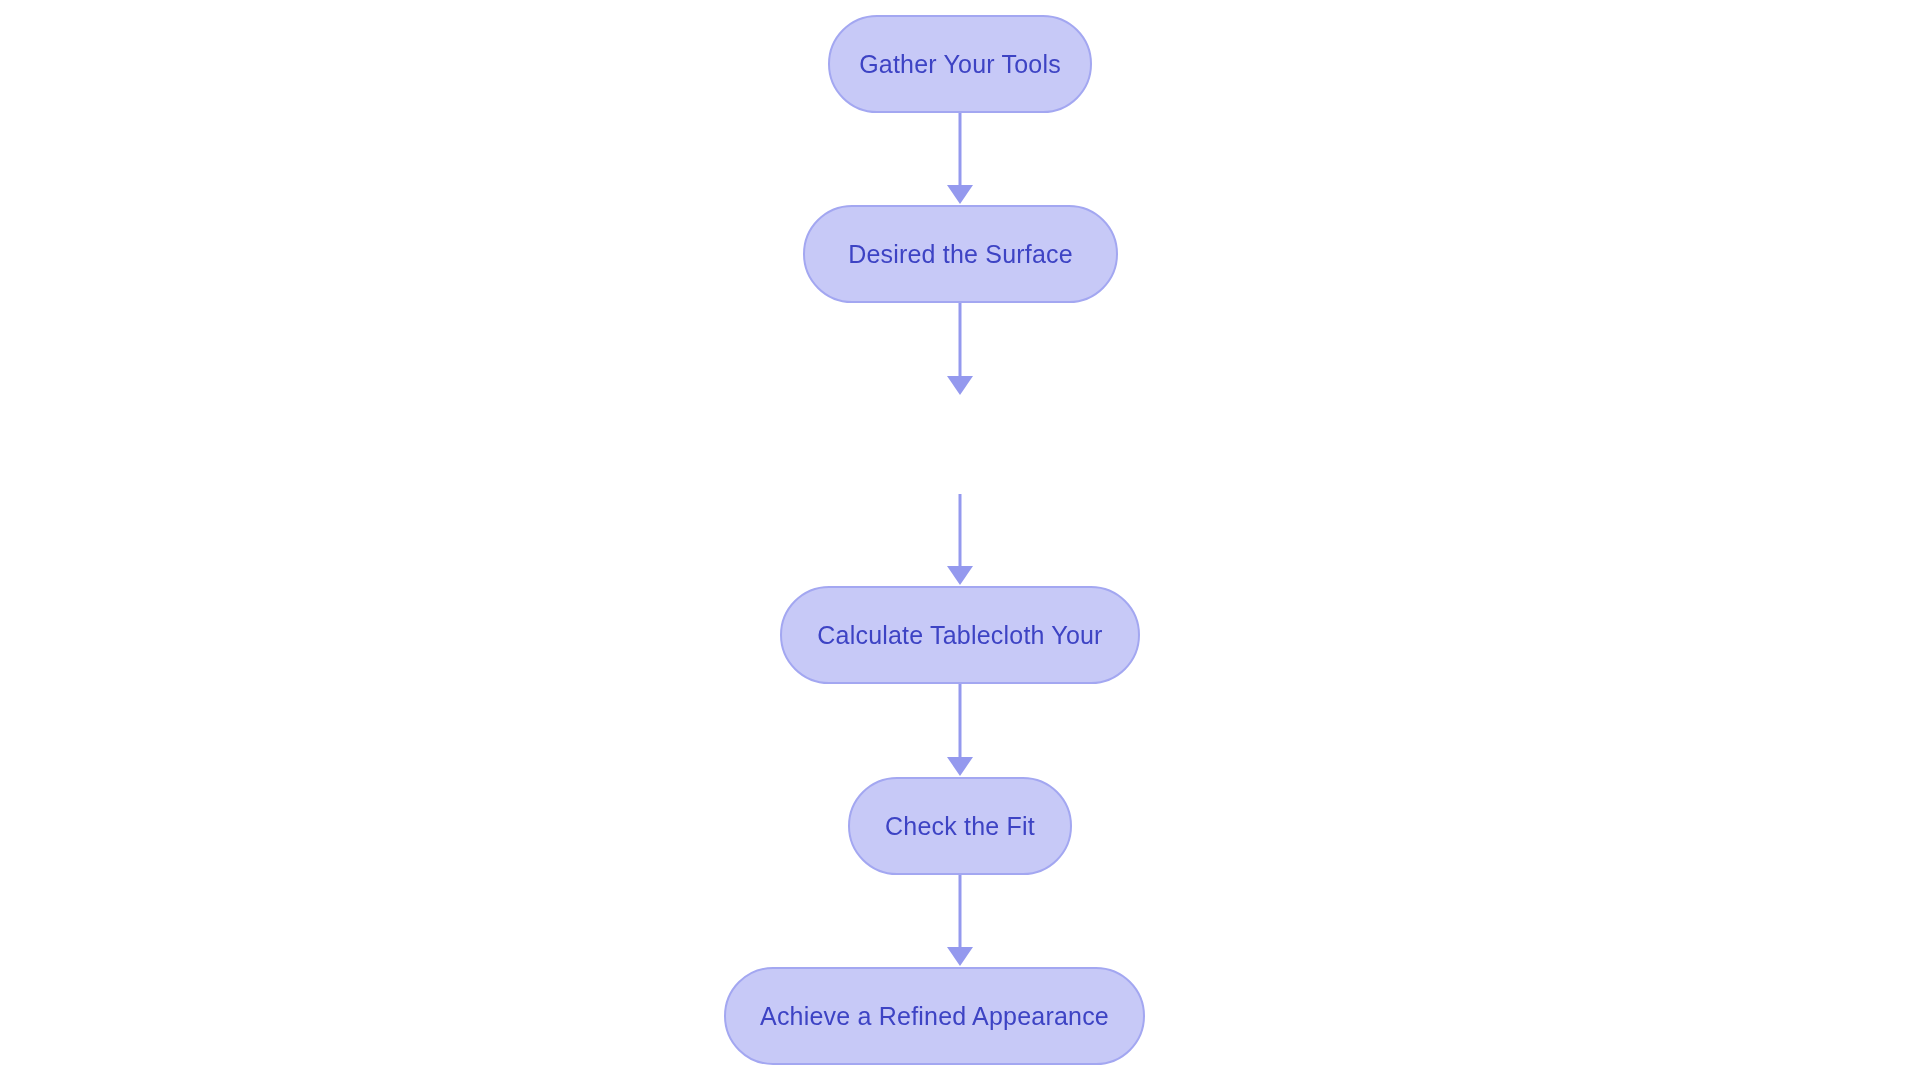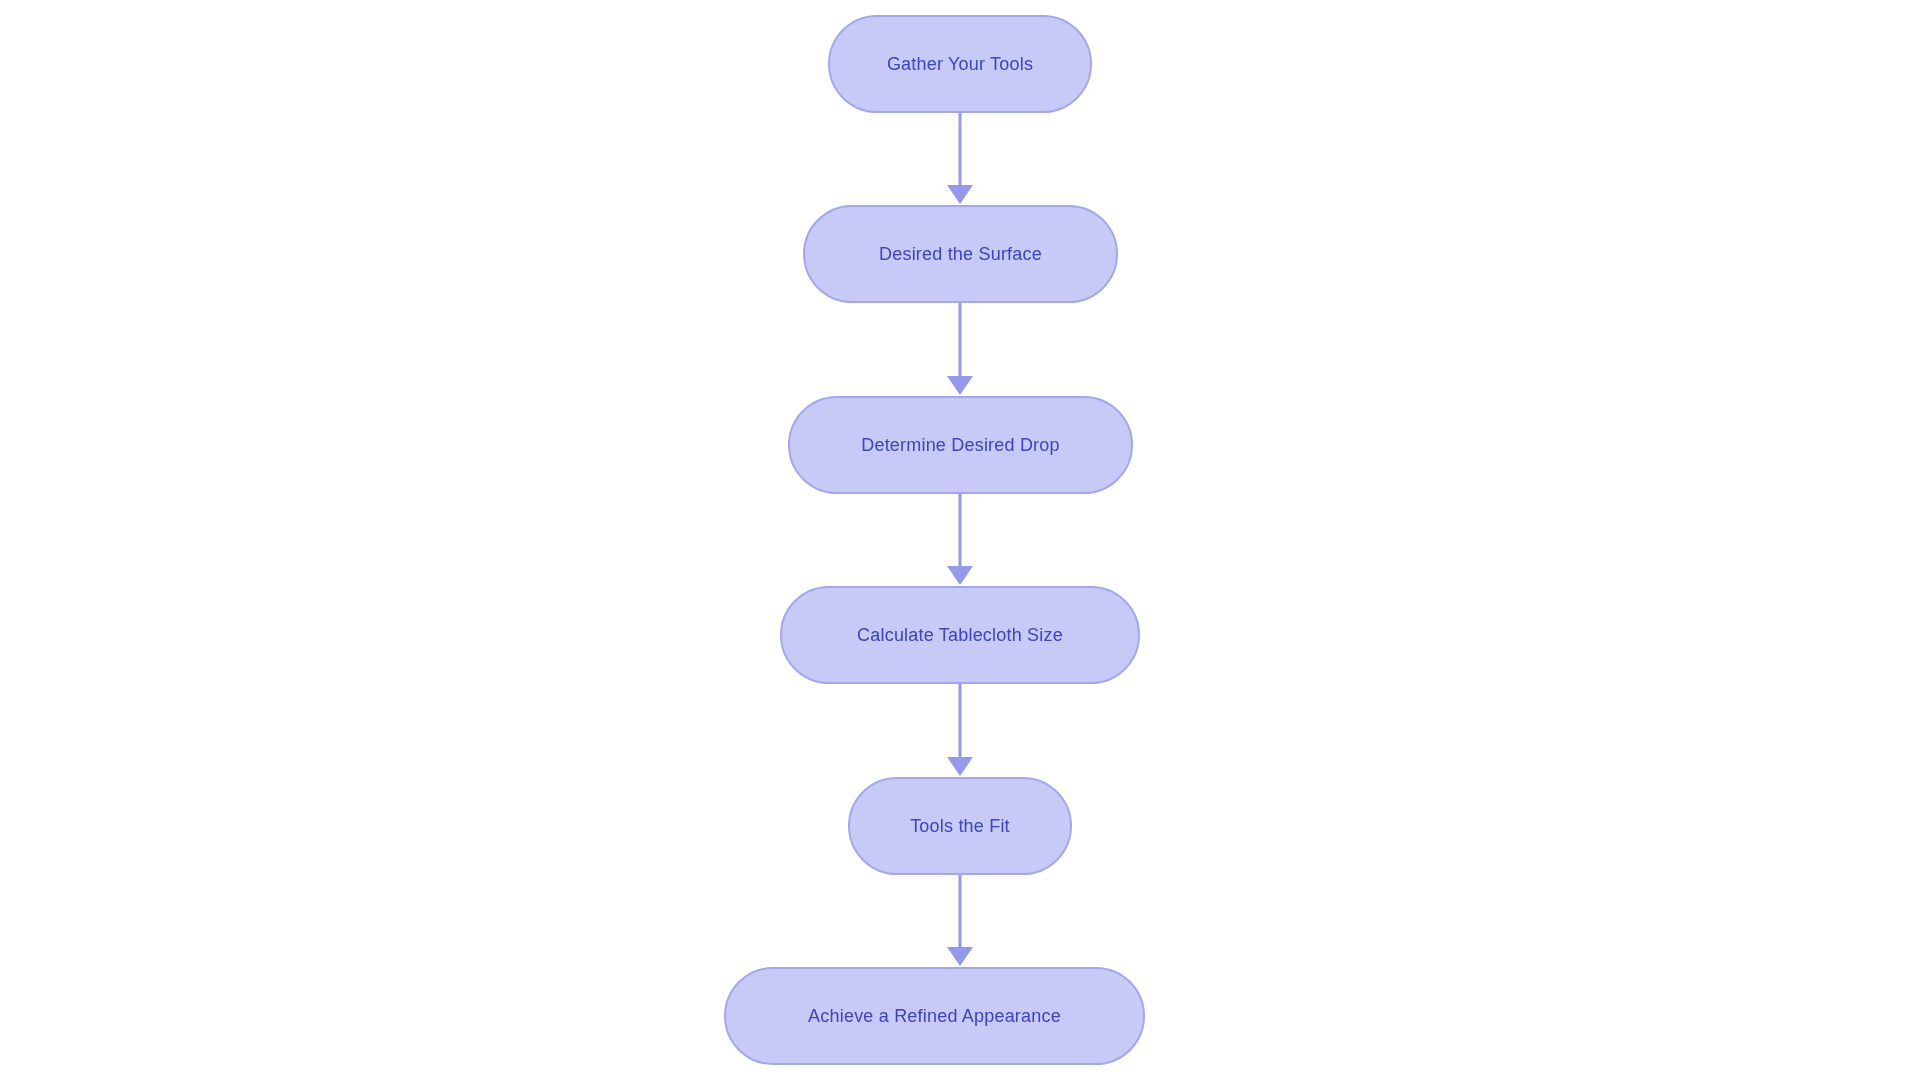--- a/index.html
+++ b/index.html
@@ -21,21 +21,21 @@
     box-sizing: border-box;
     background: #c7c9f7;
     border: 2px solid #a3a7f1;
     border-radius: 49px;
     display: flex;
     align-items: center;
     justify-content: center;
   }
   .node span {
     color: #3d43c4;
-    font-size: 18px;
+    font-size: 25px;
     font-weight: 400;
     letter-spacing: 0.2px;
     white-space: nowrap;
   }
   .node-1 { left: 828px; top: 15px;  width: 264px; }
   .node-2 { left: 803px; top: 205px; width: 315px; }
   .node-3 { left: 788px; top: 396px; width: 345px; }
   .node-4 { left: 780px; top: 586px; width: 360px; }
   .node-5 { left: 848px; top: 777px; width: 224px; }
   .node-6 { left: 724px; top: 967px; width: 421px; }
@@ -71,40 +71,37 @@
 
   <div class="node node-2">
     <span>Desired the Surface</span>
   </div>
 
   <svg class="arrow arrow-2" viewBox="0 0 32 93" aria-hidden="true">
     <line x1="16" y1="0" x2="16" y2="75"></line>
     <polygon points="3,73 29,73 16,92"></polygon>
   </svg>
 
-  <div class="node node-3">
-    <span>Determine Desired Drop</span>
-  </div>
 
   <svg class="arrow arrow-3" viewBox="0 0 32 92" aria-hidden="true">
     <line x1="16" y1="0" x2="16" y2="74"></line>
     <polygon points="3,72 29,72 16,91"></polygon>
   </svg>
 
   <div class="node node-4">
-    <span>Calculate Tablecloth Size</span>
+    <span>Calculate Tablecloth Your</span>
   </div>
 
   <svg class="arrow arrow-4" viewBox="0 0 32 93" aria-hidden="true">
     <line x1="16" y1="0" x2="16" y2="75"></line>
     <polygon points="3,73 29,73 16,92"></polygon>
   </svg>
 
   <div class="node node-5">
-    <span>Tools the Fit</span>
+    <span>Check the Fit</span>
   </div>
 
   <svg class="arrow arrow-5" viewBox="0 0 32 92" aria-hidden="true">
     <line x1="16" y1="0" x2="16" y2="74"></line>
     <polygon points="3,72 29,72 16,91"></polygon>
   </svg>
 
   <div class="node node-6">
     <span>Achieve a Refined Appearance</span>
   </div>

